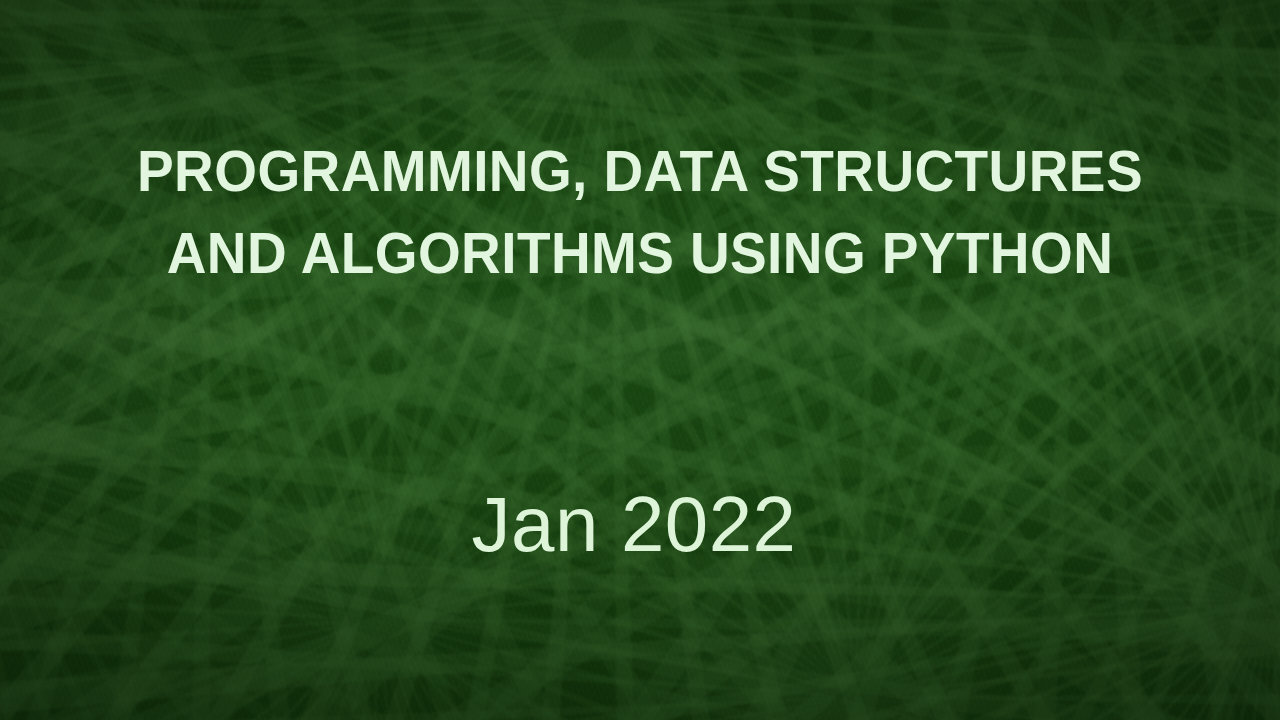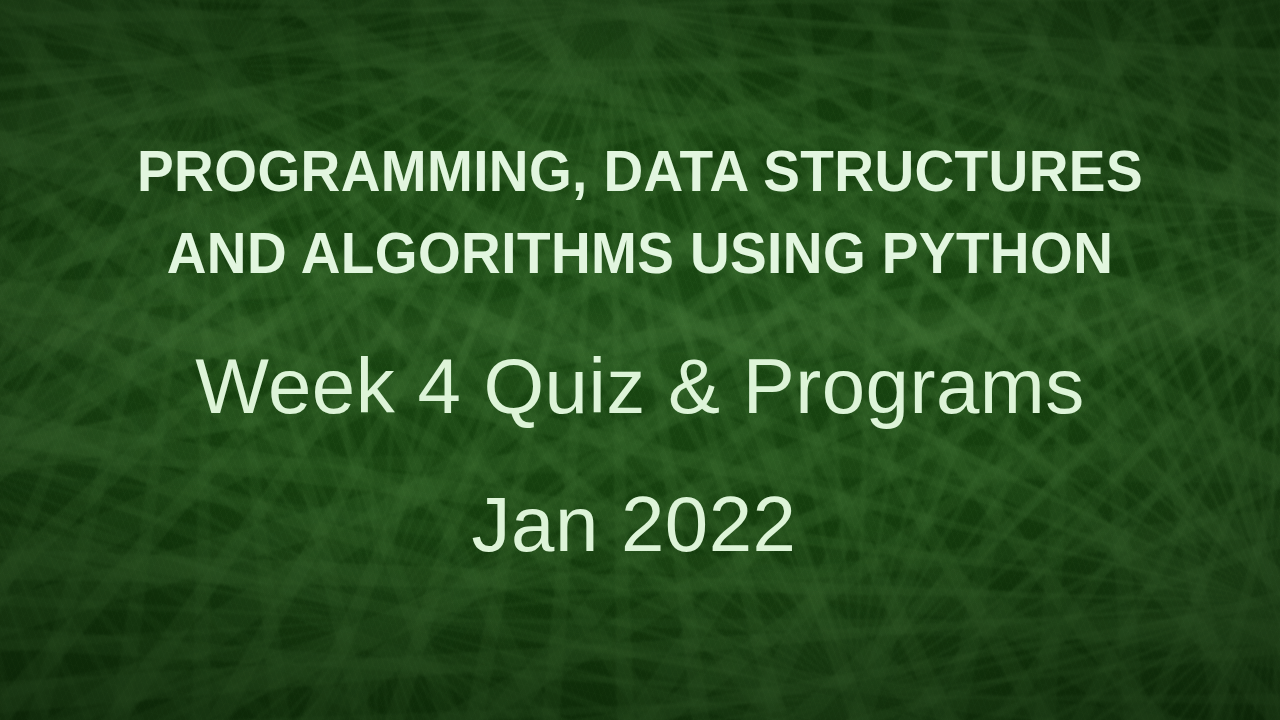--- a/index.html
+++ b/index.html
@@ -193,18 +193,17 @@
   <div class="bg-tint"></div>
   <div class="bg-vignette"></div>
 
   <div class="content">
 
     <h1 class="course-title">
       <span class="line">PROGRAMMING, DATA STRUCTURES</span>
       <span class="line">AND ALGORITHMS USING PYTHON</span>
     </h1>
 
-    <div class="subtitle">Week 4 Quiz &amp; Programs</div>
 
     <div class="date-line">Jan 2022</div>
 
   </div>
 </div>
 
 </body></html>

